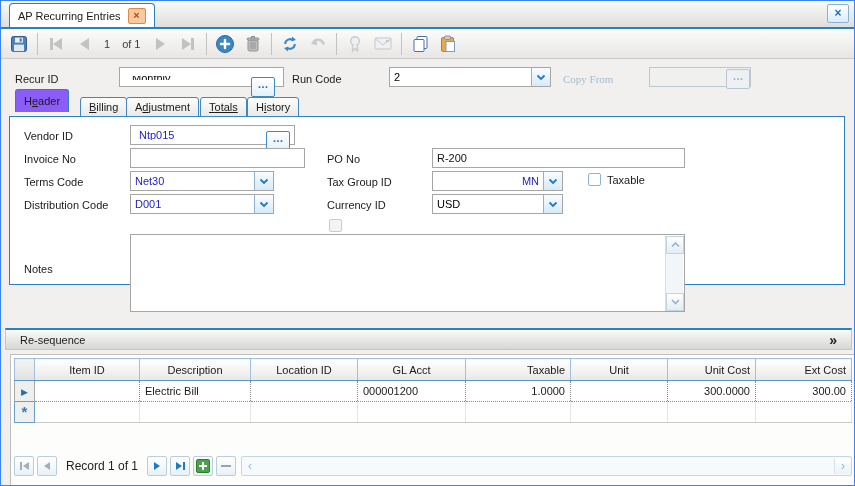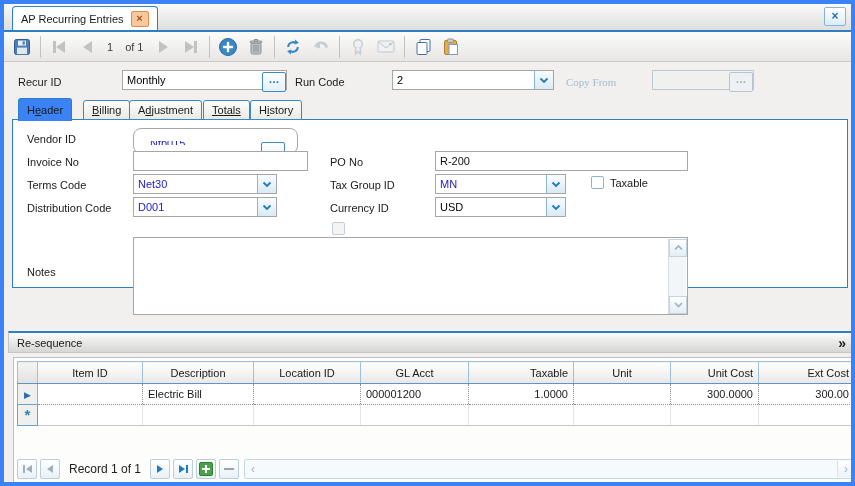--- a/index.html
+++ b/index.html
@@ -1,17 +1,17 @@
 <!DOCTYPE html>
 <html><head>
 <meta charset="utf-8">
 <style>
   html,body{margin:0;padding:0;background:#d8d8d6;}
   body{font-family:"Liberation Sans",sans-serif;font-size:11px;color:#1a1a1a;}
-  #win{position:relative;width:855px;height:486px;background:#f1f0ee;border:4px solid #3b82f6;box-sizing:border-box;overflow:hidden;}
+  #win{position:relative;width:855px;height:486px;background:#f1f0ee;border:1px solid #3b82f6;box-sizing:border-box;overflow:hidden;}
   .abs{position:absolute;box-sizing:border-box;}
 
   
   .titlebar{left:0;top:0;width:100%;height:26px;background:linear-gradient(#fafaf9,#dededc);}
   .doc-tab{left:8px;top:2px;height:24px;background:#fff;border:1px solid #2e7fc2;border-bottom:none;border-radius:4px 4px 0 0;display:flex;align-items:center;gap:7px;padding:0 8px;z-index:3;}
   .tab-close{width:16px;height:14px;background:#f6c9a0;border:1px solid #e08a44;border-radius:2px;color:#b34a12;font-weight:bold;font-size:11px;line-height:12px;text-align:center;cursor:pointer;}
   .blue-line{left:0;top:26px;width:100%;height:2px;background:#2e7fc2;}
   .win-close{right:5px;top:3px;width:22px;height:19px;background:linear-gradient(#ffffff,#dcebf7);border:1px solid #86b2d6;border-radius:2px;color:#1e6fb4;font-weight:bold;font-size:12px;text-align:center;line-height:17px;cursor:pointer;}
 
   
@@ -35,27 +35,27 @@
   .ell.dis{border-color:#b7c6d2;color:#9fb0bd;background:#eef1f3;cursor:default;}
   .selwrap{display:flex;border:1px solid #a6a6a4;background:#fff;height:20px;}
   .selwrap input{border:none;outline:none;flex:1;padding:2px 4px;font:inherit;min-width:0;background:transparent;}
   .chev{width:18px;height:18px;background:linear-gradient(#f9fcfe,#d8eaf7);border-left:1px solid #8ab4d8;display:flex;align-items:center;justify-content:center;cursor:pointer;}
   .dis-lbl{color:#a5bccd;}
   .cb{width:13px;height:13px;border:1px solid #8ab4d8;background:#fff;display:inline-block;border-radius:2px;}
   .cb.dis{border-color:#c3ced6;background:#f2f4f5;}
 
   
   .tab{top:96px;height:20px;border:1px solid #3f87c2;border-radius:3px 3px 0 0;background:linear-gradient(#fdfdfc,#e9e9e7);display:flex;align-items:center;padding:0 8px;cursor:pointer;z-index:2;}
-  .tab.active{top:94px;height:23px;background:#3b82f6;border-color:#2e7fc2;border-bottom:none;z-index:4;}
+  .tab.active{top:88px;height:23px;background:#8b5cf6;border-color:#2e7fc2;border-bottom:none;z-index:4;}
   .panel{left:8px;top:115px;width:836px;height:169px;background:#fff;border:1px solid #2e7fc2;z-index:1;}
   .notes-scroll{position:absolute;top:1px;right:1px;width:17px;height:75px;background:#f3f6f8;border-left:1px solid #d4dee4;}
   .nsb{position:absolute;left:0;width:16px;height:16px;background:linear-gradient(#ffffff,#e3edf4);border:1px solid #c2d4e0;display:flex;align-items:center;justify-content:center;cursor:pointer;}
 
   
-  .rseq{left:4px;top:327px;width:847px;height:22px;background:linear-gradient(#fbfbfa,#d6d6d4);border:1px solid #c6c5c3;border-top:2px solid #2e7fc2;display:flex;align-items:center;padding:0 8px;}
+  .rseq{left:4px;top:327px;width:847px;height:22px;background:linear-gradient(#fbfbfa,#d6d6d4);border:1px solid #c6c5c3;border-top:2px solid #2e7fc2;display:flex;align-items:center;padding:0 14px;}
   .rseq .exp{margin-left:auto;font-weight:bold;font-size:14px;color:#222;cursor:pointer;line-height:10px;}
   .gridbox{left:9px;top:353px;width:847px;height:146px;background:#fdfdfc;border:1px solid #c0bfbd;overflow:hidden;}
   table.grid{position:absolute;left:3px;top:3px;border-collapse:collapse;table-layout:fixed;background:#fff;}
   .grid th{background:linear-gradient(#ffffff,#e9e8e6);border-right:1px solid #9dc0dc;border-bottom:1px solid #5a96c8;border-top:1px solid #9dc0dc;font-weight:normal;padding:2px 5px;height:17px;overflow:hidden;white-space:nowrap;}
   .grid th.selh{border-left:1px solid #9dc0dc;background:linear-gradient(#f4f4f2,#e2e1df);}
   .grid td{padding:2px 5px;height:16px;border-right:1px dotted #8c8c8a;border-bottom:1px dotted #8c8c8a;overflow:hidden;white-space:nowrap;background:#fff;}
   .grid td.selc{background:#efefed;border-right:1px solid #a8a8a6;border-left:1px solid #a8a8a6;text-align:center;padding:0;}
   .grid tr.newrow td{border-right:1px solid #e4e4e2;border-bottom:1px solid #c8c8c6;}
   .grid tr.newrow td.selc{border:1px solid #6aa0cc;color:#2e7fc2;font-size:15px;font-weight:bold;line-height:10px;}
   .r{text-align:right;}
@@ -177,21 +177,21 @@
     <span class="tbtn en">
       <svg width="16" height="18" viewBox="0 0 16 18">
           <rect x="1.5" y="2.5" width="12" height="14" rx="1.5" fill="#e3aa54" stroke="#b67f2e"></rect>
           <rect x="4.5" y="1" width="6" height="3.4" rx="1" fill="#cfcfcc" stroke="#8f8f8c"></rect>
           <rect x="6" y="6.5" width="8.5" height="10" fill="#fff" stroke="#7a9cc4"></rect>
         </svg>
     </span>
   </div>
 
   <span class="abs lbl" style="left:14px;top:72px;">Recur ID</span>
-  <div class="abs fldwrap fld" style="left:118px;top:66px;width:165px;padding:0;">
+  <div class="abs fldwrap fld" style="left:118px;top:66px;width:165px;padding:8px;">
     <input style="border: none; outline: none; flex: 1 1 0%; font: inherit; padding: 2px 4px; min-width: 0px;" value="Monthly">
     <span class="ell">…</span>
   </div>
   <span class="abs lbl" style="left:291px;top:72px;">Run Code</span>
   <div class="abs selwrap" style="left:388px;top:66px;width:162px;">
     <input value="2" style="">
     <span class="chev">
         <svg width="10" height="7" viewBox="0 0 10 7">
           <path d="M1.5 1.5 L5 5 L8.5 1.5" fill="none" stroke="#1e7bc0" stroke-width="1.8"></path>
         </svg>
@@ -214,21 +214,21 @@
   </div>
   <div class="abs tab" style="left:199px;text-decoration:underline;">
     <span><span>T</span><u>o</u><span>tals</span></span>
   </div>
   <div class="abs tab" style="left:246px;">
     <span><span>H</span><u>i</u><span>story</span></span>
   </div>
 
   <div class="abs panel">
     <span class="abs lbl" style="left:14px;top:13px;">Vendor ID</span>
-    <div class="abs fldwrap fld" style="left:120px;top:8px;width:165px;padding:12px;border-radius:8px;">
+    <div class="abs fldwrap fld" style="left:120px;top:8px;width:165px;padding:4px;">
       <input class="blueval" style="border: none; outline: none; flex: 1 1 0%; font: inherit; padding: 2px 4px; min-width: 0px; color: rgb(34, 34, 204);" value="Ntp015">
       <span class="ell">…</span>
     </div>
 
     <span class="abs lbl" style="left:14px;top:36px;">Invoice No</span>
     <input class="abs fld" style="left: 120px; top: 31px; width: 175px;" value="">
 
     <span class="abs lbl" style="left:317px;top:36px;">PO No</span>
     <input class="abs fld" style="left: 422px; top: 31px; width: 253px;" value="R-200">
 
@@ -237,21 +237,21 @@
       <input style="color: rgb(34, 34, 204);" value="Net30">
       <span class="chev">
           <svg width="10" height="7" viewBox="0 0 10 7">
             <path d="M1.5 1.5 L5 5 L8.5 1.5" fill="none" stroke="#1e7bc0" stroke-width="1.8"></path>
           </svg>
         </span>
     </div>
 
     <span class="abs lbl" style="left:317px;top:59px;">Tax Group ID</span>
     <div class="abs selwrap" style="left:422px;top:54px;width:131px;">
-      <input style="color: rgb(34, 34, 204);" value="MN">
+      <input style="color: rgb(34, 34, 204); text-align: right;" value="MN">
       <span class="chev">
           <svg width="10" height="7" viewBox="0 0 10 7">
             <path d="M1.5 1.5 L5 5 L8.5 1.5" fill="none" stroke="#1e7bc0" stroke-width="1.8"></path>
           </svg>
         </span>
     </div>
     <span class="abs cb" style="left:578px;top:56px;"></span>
     <span class="abs lbl" style="left:597px;top:57px;">Taxable</span>
 
     <span class="abs lbl" style="left:14px;top:82px;">Distribution Code</span>

